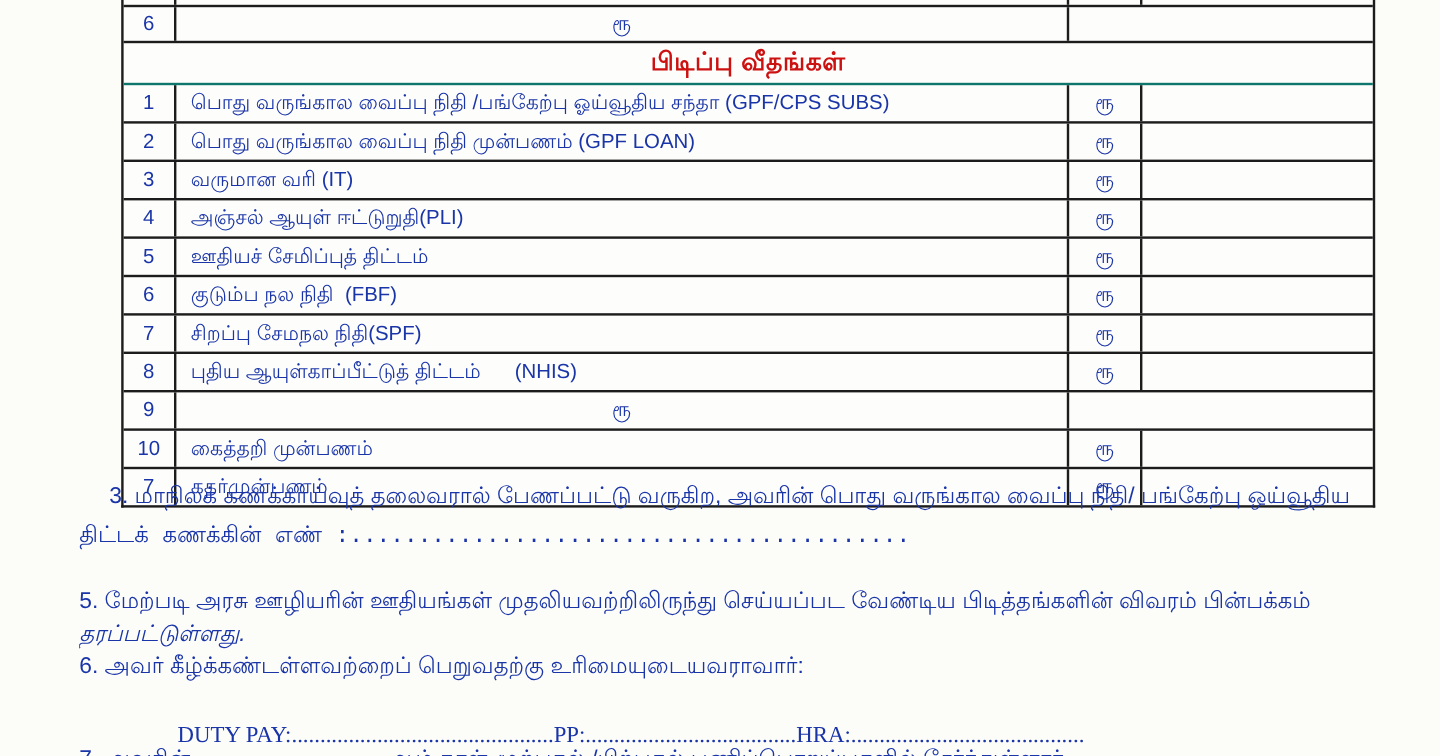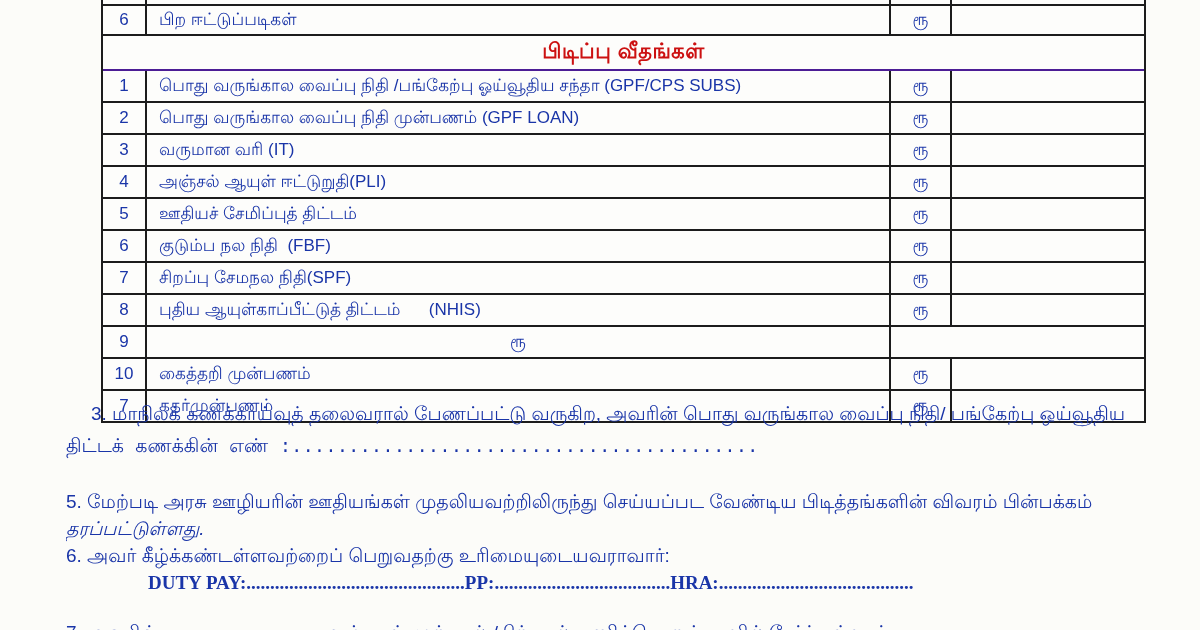--- a/index.html
+++ b/index.html
@@ -33,21 +33,21 @@
     overflow:hidden;
     font-size:17px;
     color:#1a35a8;
   }
   .td:last-child{border-right:none;}
   .c-no{justify-content:center;}
   .c-desc{padding-left:12px;white-space:pre;}
   .c-ru{justify-content:center;font-size:17px;}
   .header-row{
     height:33px;
-    border-bottom:2px solid #4c1d95;
+    border-bottom:2px solid #0f766e;
     display:flex;align-items:center;justify-content:center;
   }
   .header-row span{
     color:#cc1111;font-weight:bold;font-size:21px;
     letter-spacing:0.5px;
   }
   
   .pline{
     position:absolute;left:66px;width:1085px;
     font-size:19px;line-height:26px;color:#1a35a8;
@@ -68,21 +68,20 @@
 
     <div class="tr sliver">
       <div class="td c-no"></div>
       <div class="td c-desc"></div>
       <div class="td c-ru"></div>
       <div class="td c-amt"></div>
     </div>
 
     <div class="tr row6">
       <div class="td c-no">6</div>
-      <div class="td c-desc">பிற ஈட்டுப்படிகள்</div>
       <div class="td c-ru">ரூ</div>
       <div class="td c-amt"></div>
     </div>
 
     <div class="header-row">
       <span>பிடிப்பு வீதங்கள்</span>
     </div>
 
     <div class="tr drow">
       <div class="td c-no">1</div>
@@ -149,16 +148,16 @@
       <div class="td c-ru">ரூ</div>
       <div class="td c-amt"></div>
     </div>
   </div>
 
   <div class="pline" style="top:401px;margin-left:25px;">3. மாநிலக் கணக்காய்வுத் தலைவரால் பேணப்பட்டு வருகிற, அவரின் பொது வருங்கால வைப்பு நிதி/ பங்கேற்பு ஒய்வூதிய</div>
   <div class="pline" style="top:434px;font-family:Liberation Mono, monospace;">திட்டக் கணக்கின் எண் :.........................................</div>
   <div class="pline" style="top:489px;">5. மேற்படி அரசு ஊழியரின் ஊதியங்கள் முதலியவற்றிலிருந்து செய்யப்பட வேண்டிய பிடித்தங்களின் விவரம் பின்பக்கம்</div>
   <div class="pline" style="top:516px;font-style:italic;">தரப்பட்டுள்ளது.</div>
   <div class="pline" style="top:543px;">6. அவர் கீழ்க்கண்டள்ளவற்றைப் பெறுவதற்கு உரிமையுடையவராவார்:</div>
-  <div class="pline latin" style="top:570px;font-weight:bold;">DUTY PAY:..............................................PP:.....................................HRA:.........................................</div>
+  <div class="pline latin" style="top:600px;">DUTY PAY:..............................................PP:.....................................HRA:.........................................</div>
   <div class="pline" style="top:620px;">7. அவரின் ..............................ஆம் நாள் முற்பகல் /பிற்பகல் பணிப்பொறுப்புகளில் சேர்ந்துள்ளார்.</div>
 
 </div>
 
 </body></html>

